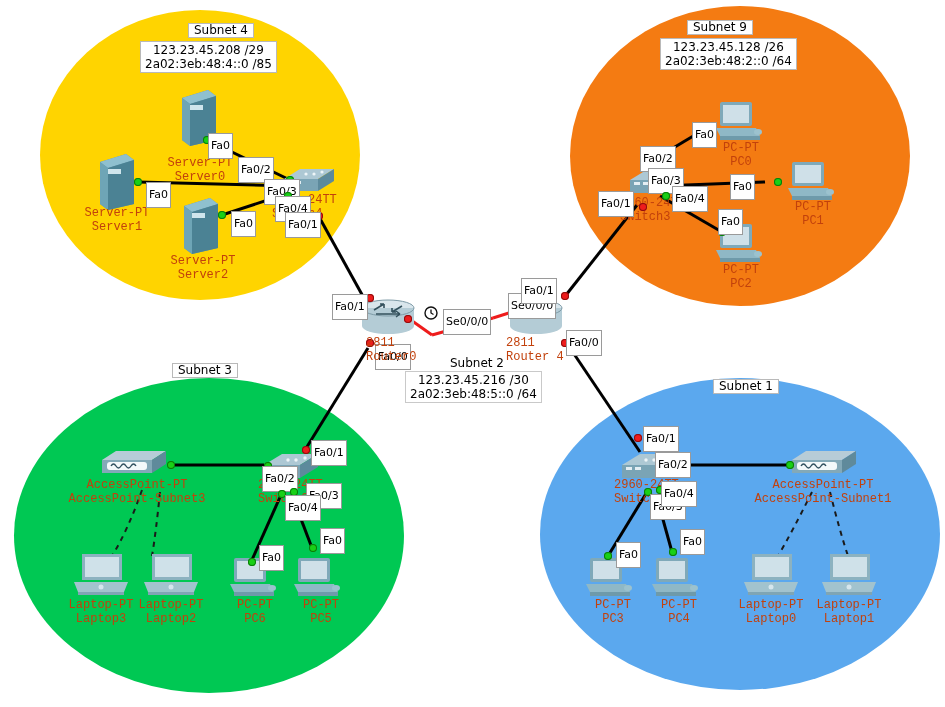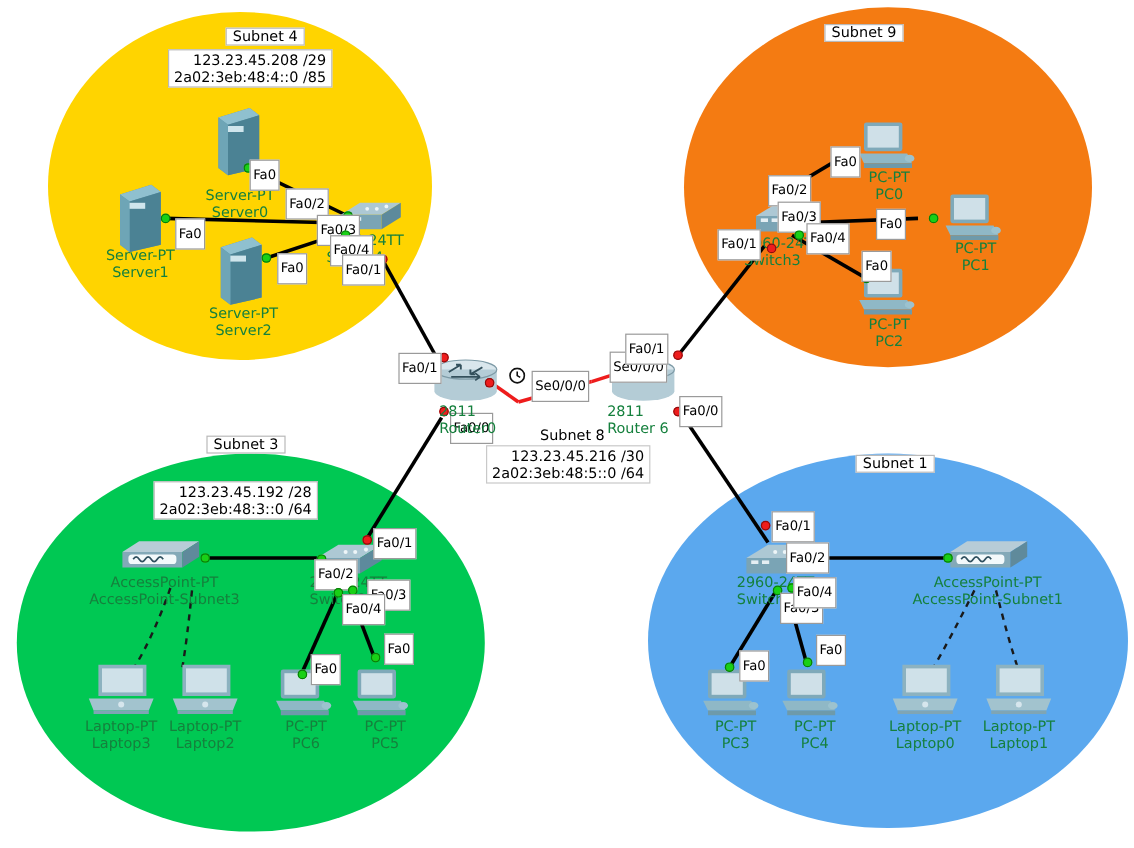--- a/index.html
+++ b/index.html
@@ -26,21 +26,21 @@
     white-space:nowrap;
     text-align:center;
   }
   .subnet-title{
     font-size:12px;
     padding:0 5px;
   }
   .subnet-addr{
     font-size:12px;
     line-height:14px;
-    text-align:right;
+    text-align:center;
     padding:1px 4px;
   }
   .plain-label{
     position:absolute;
     font-size:12px;
     line-height:14px;
     color:#000;
     white-space:nowrap;
     text-align:center;
     background:transparent;
@@ -62,23 +62,24 @@
   }
   .dot.green{background:#19d016;box-shadow:0 0 0 1px #0a7a09 inset;}
   .dot.red{background:#ee1c1c;box-shadow:0 0 0 1px #8d0d0d inset;}
   .device{position:absolute;}
   .device svg{display:block;}
   .dev-name{
     position:absolute;
     font-size:12px;
     line-height:14px;
     text-align:center;
-    color:#15803d;
+    color:#c2410c;
     white-space:nowrap;
     pointer-events:none;
+    font-family:Liberation Mono, monospace;
   }
   .clock-icon{position:absolute;}
 </style>
 </head>
 <body>
 
 <div id="canvas">
 
   <div class="subnet" style="left:40px;top:10px;width:320px;height:290px;background:#FFD400;"></div>
   <div class="subnet" style="left:570px;top:6px;width:340px;height:300px;background:#F47B12;"></div>
@@ -126,30 +127,30 @@
     </g>
   </svg>
 
   <div class="label-box subnet-title" style="left:188px;top:23px;">Subnet 4</div>
   <div class="label-box subnet-addr" style="left:140px;top:41px;">
     <div>123.23.45.208 /29</div>
     <div>2a02:3eb:48:4::0 /85</div>
   </div>
 
   <div class="label-box subnet-title" style="left:687px;top:20px;">Subnet 9</div>
+  <div class="label-box subnet-addr" style="left:660px;top:38px;">
+    <div>123.23.45.128 /26</div>
+    <div>2a02:3eb:48:2::0 /64</div>
+  </div>
 
   <div class="label-box subnet-title" style="left:172px;top:363px;">Subnet 3</div>
-  <div class="label-box subnet-addr" style="left:128px;top:401px;">
-    <div>123.23.45.192 /28</div>
-    <div>2a02:3eb:48:3::0 /64</div>
-  </div>
 
   <div class="label-box subnet-title" style="left:713px;top:379px;">Subnet 1</div>
 
-  <div class="plain-label" style="left:432px;top:356px;width:90px;">Subnet 8</div>
+  <div class="plain-label" style="left:432px;top:356px;width:90px;">Subnet 2</div>
   <div class="label-box subnet-addr" style="left:405px;top:371px;border-color:#c9c9c9;">
     <div>123.23.45.216 /30</div>
     <div>2a02:3eb:48:5::0 /64</div>
   </div>
 
   <div class="device" style="left:178px;top:88px;">
     <svg width="42" height="60" viewBox="0 0 42 60">
       <polygon points="4,10 30,2 38,8 38,52 12,58 4,52" fill="#5f95a8"></polygon>
       <polygon points="4,10 30,2 38,8 12,16" fill="#8fc0cf"></polygon>
       <polygon points="12,16 38,8 38,52 12,58" fill="#4b8294"></polygon>
@@ -332,21 +333,21 @@
     </svg>
   </div>
   <div class="dot red" style="left:509px;top:308px;"></div>
   <div class="port" style="left:508px;top:293px;">Se0/0/0</div>
   <div class="dot red" style="left:561px;top:292px;"></div>
   <div class="port" style="left:521px;top:278px;">Fa0/1</div>
   <div class="dot red" style="left:561px;top:339px;"></div>
   <div class="port" style="left:566px;top:330px;">Fa0/0</div>
   <div class="dev-name" style="left:506px;top:336px;width:80px;text-align:left;">
     <div>2811</div>
-    <div>Router 6</div>
+    <div>Router 4</div>
   </div>
 
   <div class="device" style="left:100px;top:448px;">
     <svg width="70" height="30" viewBox="0 0 70 30">
       <polygon points="2,12 16,3 66,3 52,12" fill="#b7ccd7"></polygon>
       <polygon points="2,12 52,12 52,25 2,25" fill="#83a9b8"></polygon>
       <polygon points="52,12 66,3 66,16 52,25" fill="#5f8a9b"></polygon>
       <rect x="7" y="14" width="40" height="8" rx="3" fill="#f3f9fb"></rect>
       <path d="M11 18 q2.5 -4 5 0 q2.5 4 5 0 q2.5 -4 5 0 q2.5 4 5 0 q2.5 -4 5 0" stroke="#2f4f5e" stroke-width="1.4" fill="none"></path>
     </svg>

